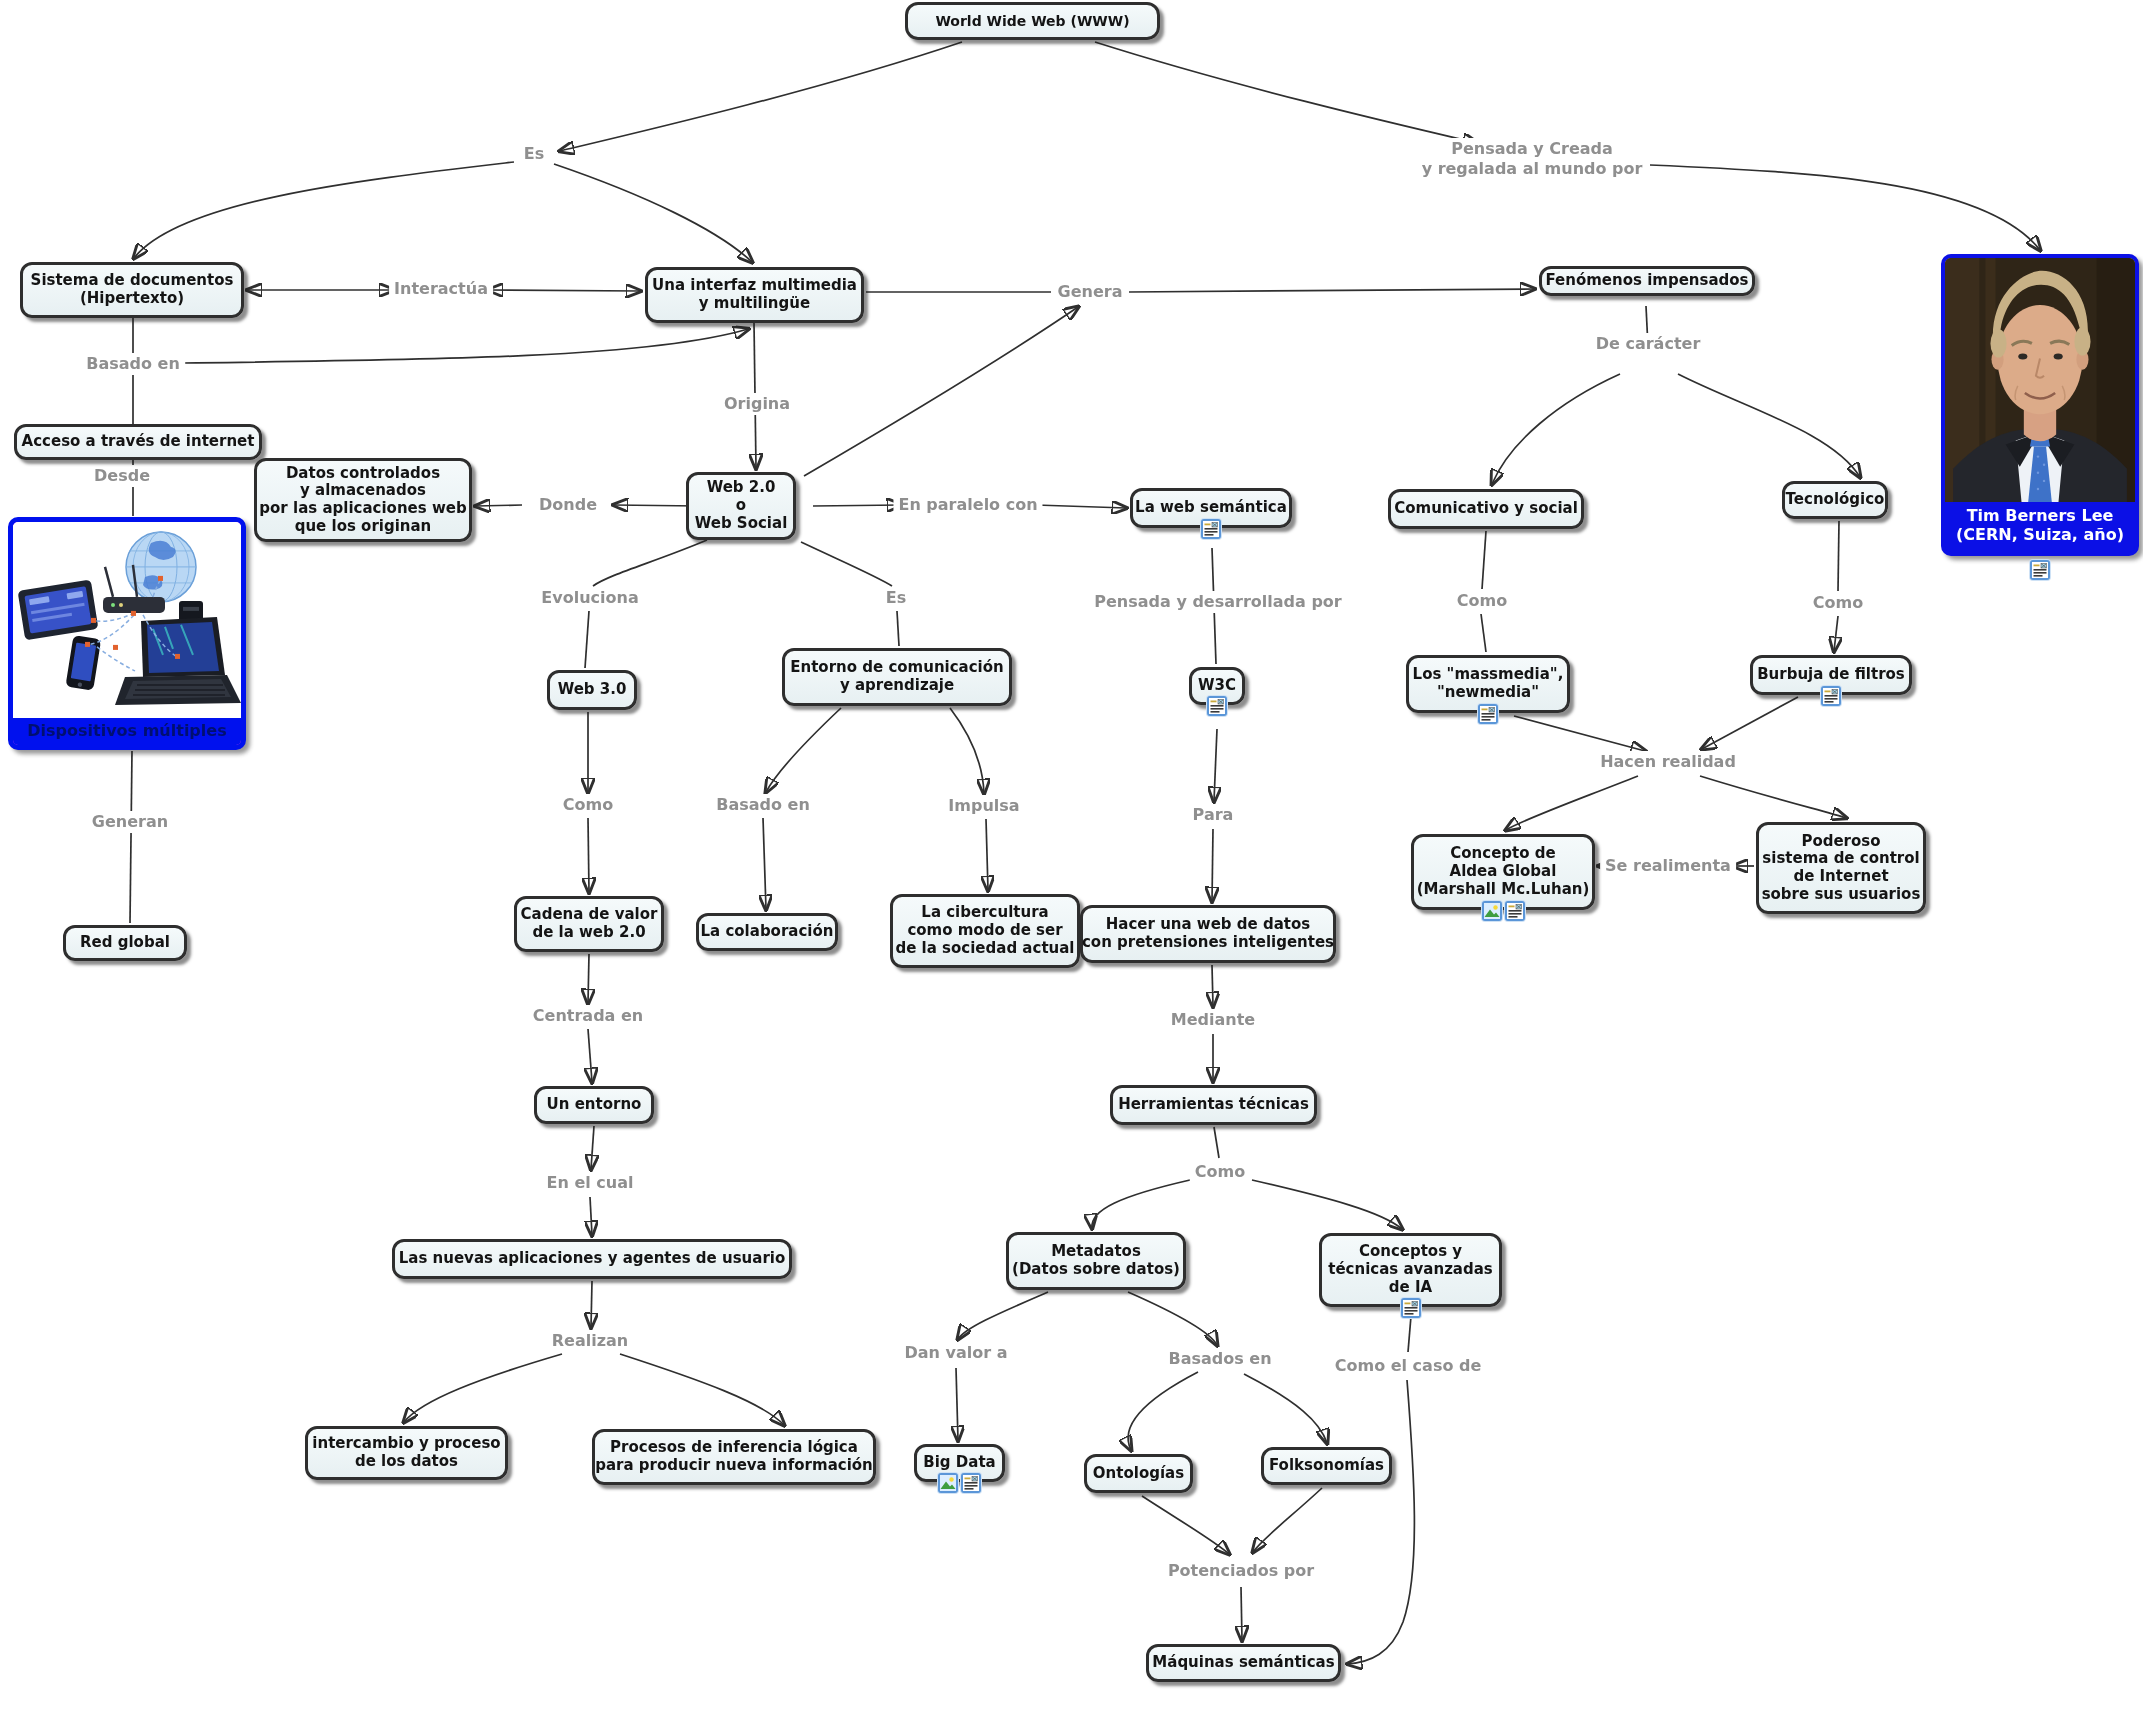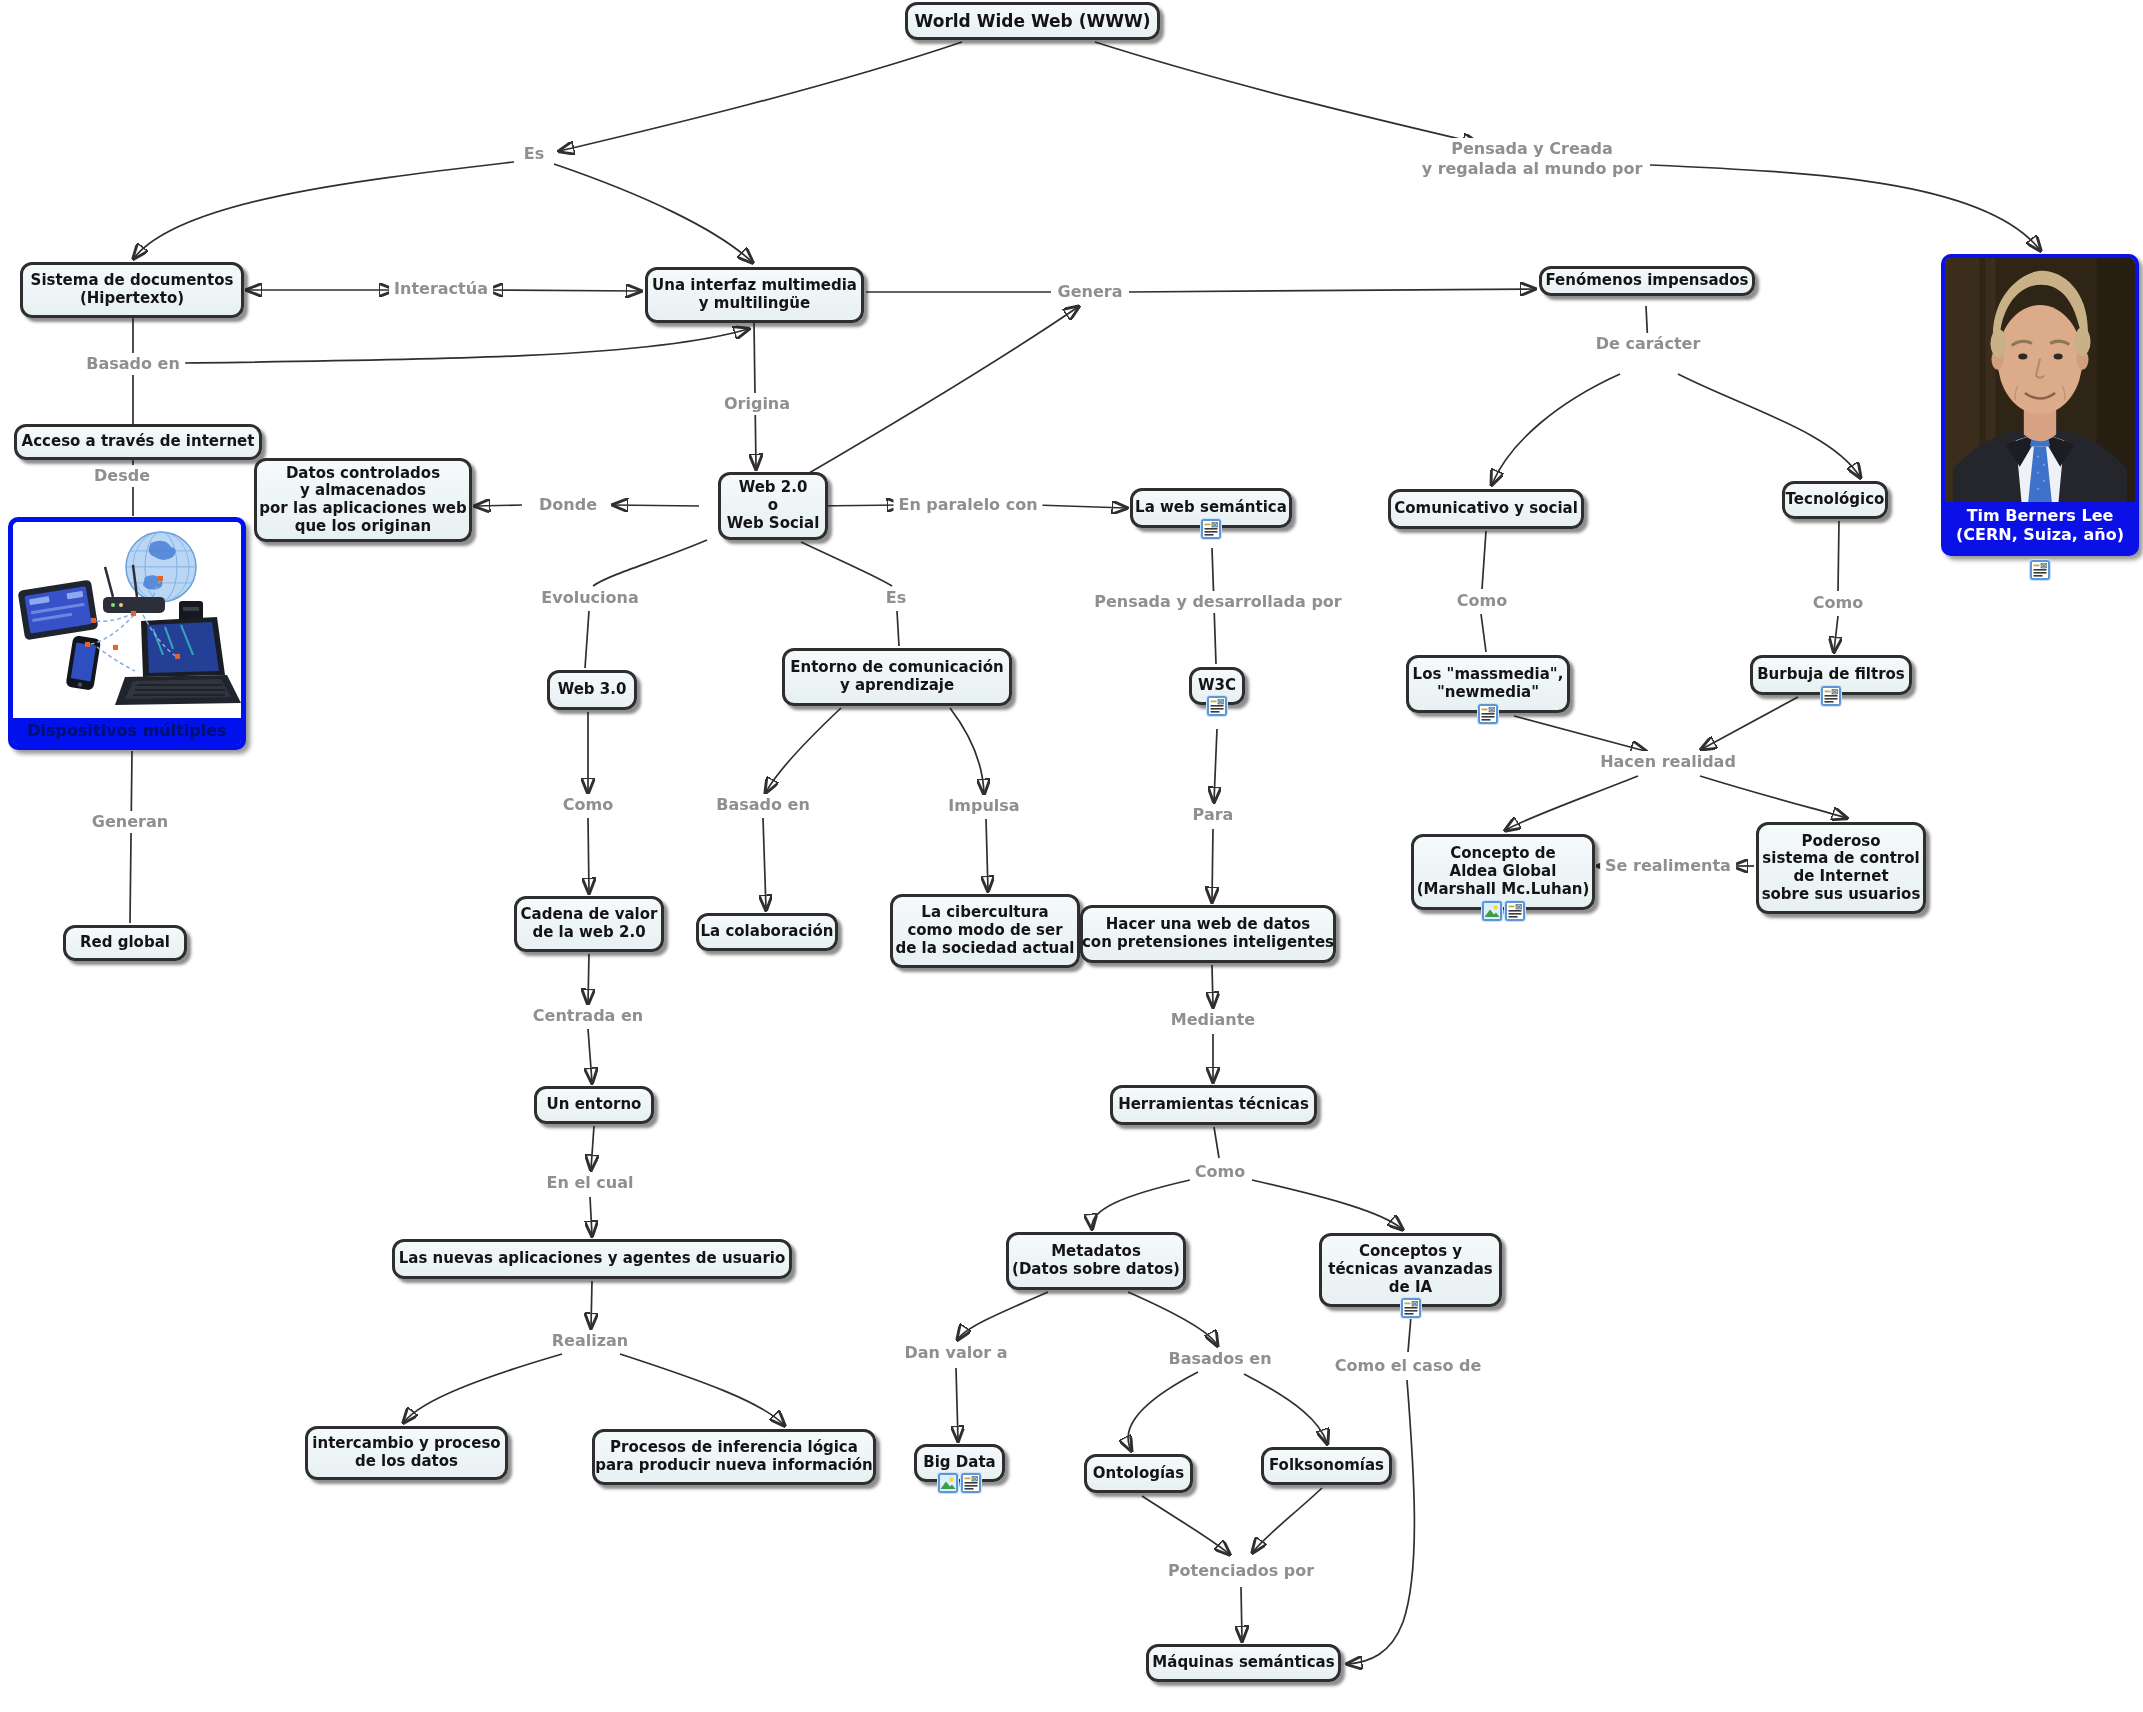--- a/index.html
+++ b/index.html
@@ -9,21 +9,21 @@
   #edges path{fill:none;stroke:#2f2f2f;stroke-width:1.7;}
   .edge-label{position:absolute;z-index:2;transform:translate(-50%,-50%);
      background:#fff;padding:1px 5px;color:#8f8f8f;font-weight:bold;font-size:16px;
      text-align:center;white-space:pre;line-height:1.25;}
   .node{position:absolute;z-index:3;display:flex;align-items:center;justify-content:center;
      background:linear-gradient(180deg,#f5fafb 0%,#e7f0f2 100%);
      border:3px solid #2e2e2e;border-radius:12px;
      box-shadow:4px 4px 3px rgba(30,30,30,0.5);
      color:#141414;font-weight:bold;font-size:15px;line-height:1.18;
      text-align:center;white-space:pre;box-sizing:border-box;cursor:default;}
-  .node.big{font-size:17px;}
+  .node.big{font-size:14px;border-radius:13px;}
   .icon-row{position:absolute;z-index:4;display:flex;gap:3px;}
   .res-icon{width:20px;height:20px;background:#fff;border:2px solid #5b96d8;border-radius:3px;
      box-sizing:border-box;box-shadow:0 0 0 1px #cfe2f5;}
   .res-icon svg{width:100%;height:100%;display:block;}
   .img-node{position:absolute;z-index:3;box-sizing:border-box;border-radius:10px;
      box-shadow:4px 4px 4px rgba(30,30,30,0.45);overflow:hidden;display:flex;flex-direction:column;}
   #node-dispositivos{border:5px solid #0011ee;background:#d946ef;}
   #node-tim{border:4px solid #0b10e6;background:#0b10e6;}
   .img-area{flex:1;background:#fff;overflow:hidden;}
   .img-area svg{width:100%;height:100%;display:block;}
@@ -153,21 +153,21 @@
       <div class="node" style="left: 20px; top: 262px; width: 224px; height: 56px;"><span>Sistema de documentos
 (Hipertexto)</span></div>
       <div class="node" style="left: 645px; top: 267px; width: 219px; height: 56px;"><span>Una interfaz multimedia
 y multilingüe</span></div>
       <div class="node" style="left: 14px; top: 424px; width: 248px; height: 36px;"><span>Acceso a través de internet</span></div>
       <div class="node" style="left: 254px; top: 458px; width: 218px; height: 84px;"><span>Datos controlados
 y almacenados
 por las aplicaciones web
 que los originan</span></div>
       <div class="node" style="left: 63px; top: 925px; width: 124px; height: 36px;"><span>Red global</span></div>
-      <div class="node" style="left: 718px; top: 472px; width: 110px; height: 68px;"><span>Web 2.0
+      <div class="node" style="left: 686px; top: 472px; width: 110px; height: 68px;"><span>Web 2.0
 o
 Web Social</span></div>
       <div class="node" style="left: 547px; top: 670px; width: 90px; height: 40px;"><span>Web 3.0</span></div>
       <div class="node" style="left: 782px; top: 648px; width: 230px; height: 58px;"><span>Entorno de comunicación
 y aprendizaje</span></div>
       <div class="node" style="left: 1130px; top: 488px; width: 162px; height: 40px;"><span>La web semántica</span></div>
       <div class="icon-row" style="left: 1201px; top: 519px;">
         <div class="res-icon">
           <svg viewBox="0 0 16 16">
             <rect x="0" y="0" width="16" height="16" fill="#fff"></rect>

